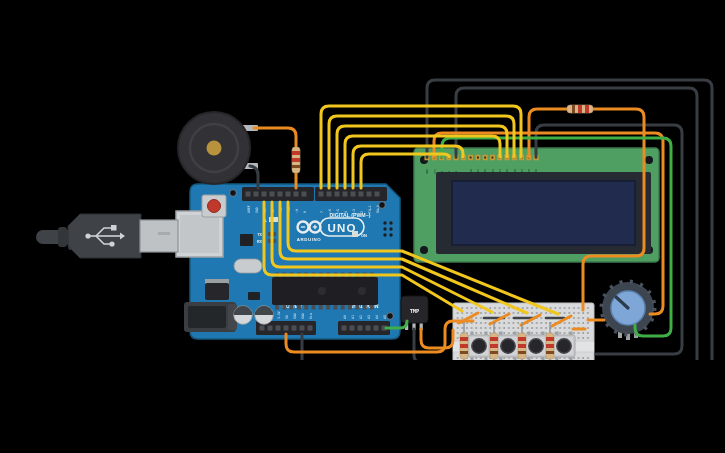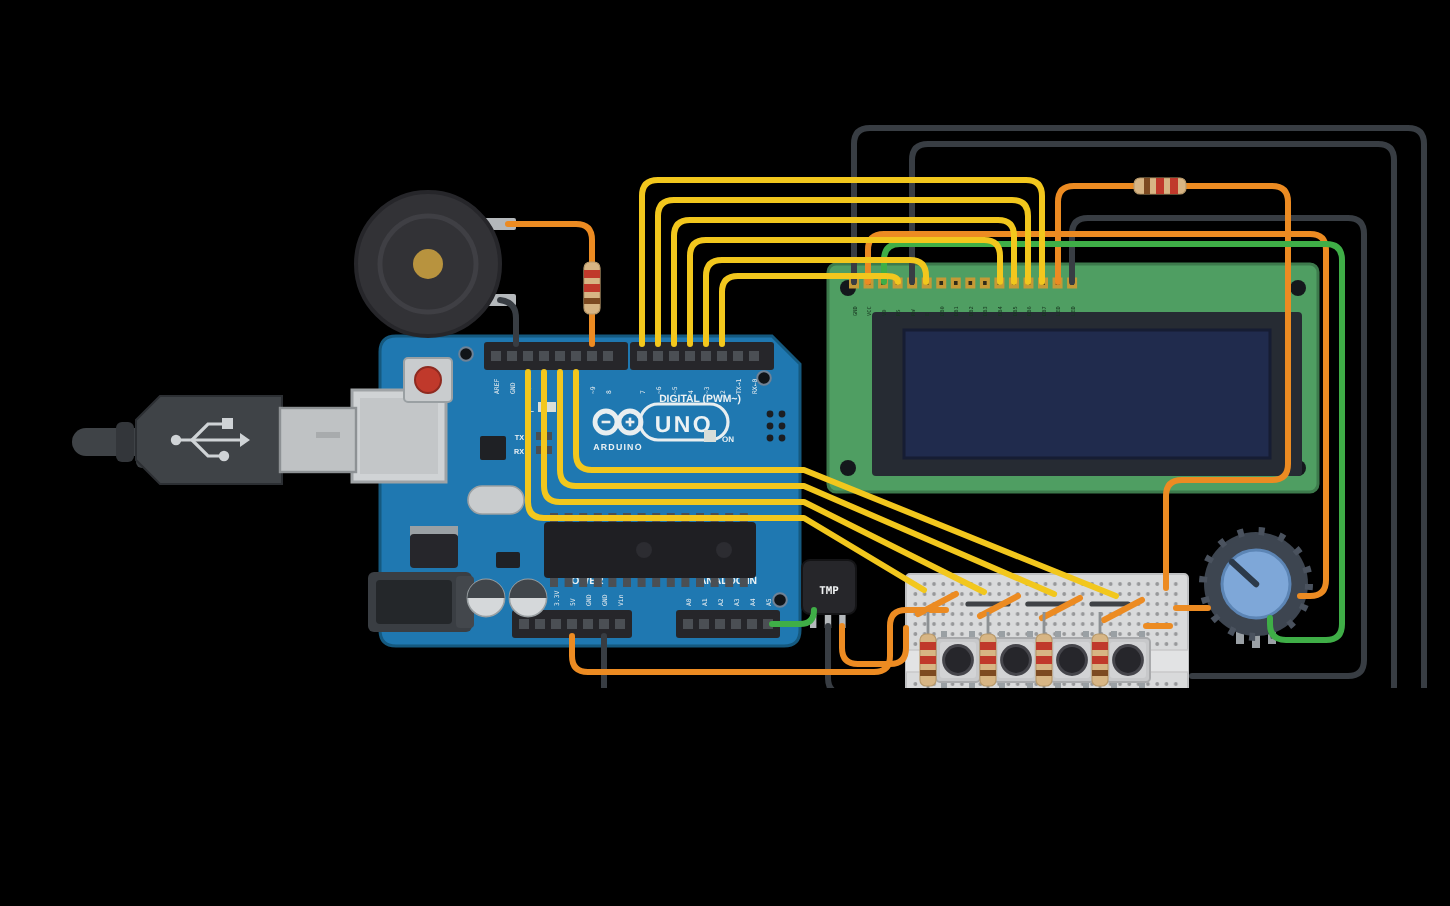--- a/index.html
+++ b/index.html
@@ -1,16 +1,16 @@
 <!DOCTYPE html>
 <html><head>
 <meta charset="utf-8">
 <style>
   html,body{margin:0;padding:0;background:#000;}
-  .stage{width:725px;height:344px;position:relative;overflow:hidden;}
+  .stage{width:725px;height:344px;position:relative;overflow:hidden;margin-top:16px;}
   svg{display:block;}
   svg text{user-select:none;}
   .silk{fill:#ecf2f4;font-family:"Liberation Sans",sans-serif;font-weight:bold;}
   .pinlbl text{font-size:3.2px;fill:#e9eef0;font-family:"DejaVu Sans Mono",monospace;}
   .lcdlbl text{font-size:2.7px;fill:#17361f;font-family:"DejaVu Sans Mono",monospace;}
   .wire path{fill:none;stroke-width:3;stroke-linecap:round;stroke-linejoin:round;}
   .jumper path{fill:none;stroke-width:2.6;stroke-linecap:round;}
   .lead{stroke:#8d9194;stroke-width:1.4;}
 </style>
 </head>

